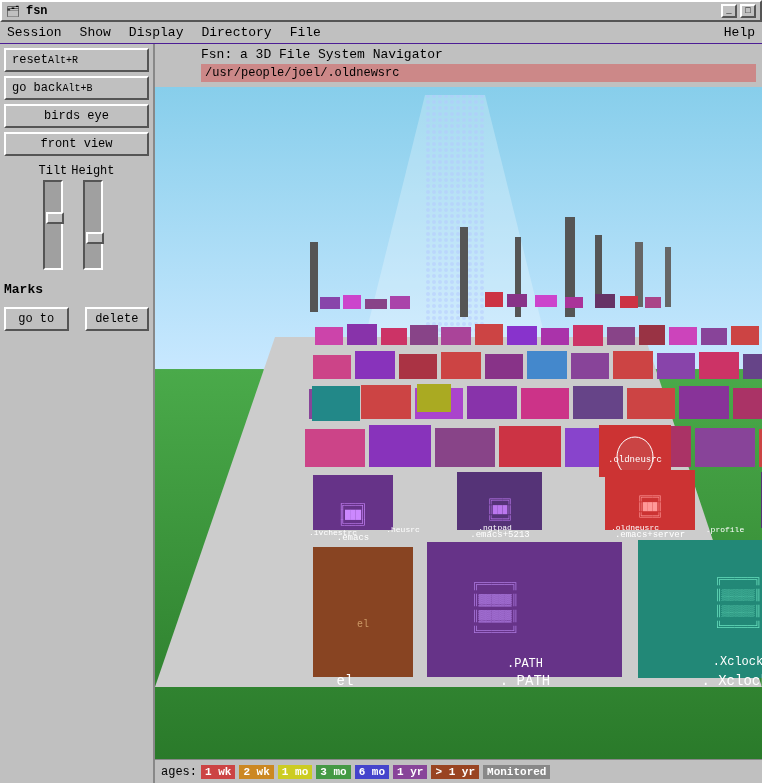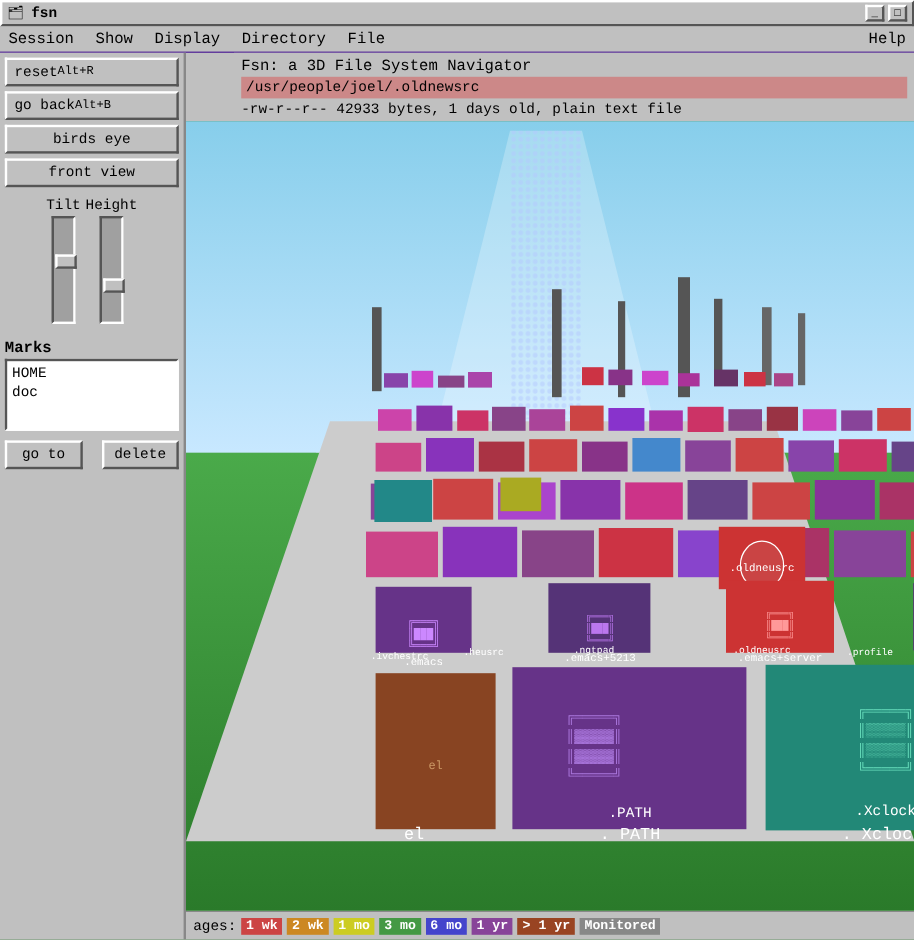--- a/index.html
+++ b/index.html
@@ -360,39 +360,34 @@
       <div class="slider-group">
         <span class="slider-label">Height</span>
         <div class="slider-track">
           <div class="slider-thumb" style="top: 50px;"></div>
         </div>
       </div>
     </div>
 
     <div id="marks-section">
       <div id="marks-label">Marks</div>
-      <div id="marks-list">
-        <div class="mark-item">HOME</div>
-        <div class="mark-item">doc</div>
-      </div>
     </div>
 
     <div id="goto-delete">
       <div class="panel-btn">go to</div>
       <div class="panel-btn">delete</div>
     </div>
 
   </div>
 
   <div id="right-panel">
 
     <div id="info-area">
       <div id="info-title">Fsn:   a 3D File System Navigator</div>
       <div id="info-path">/usr/people/joel/.oldnewsrc</div>
-      <div id="info-file">-rw-r--r--   42933 bytes, 1 days old, plain text file</div>
     </div>
 
     <div id="viewport">
 
       <div class="sky"></div>
 
       <div class="ground"></div>
 
       <div class="floor-path"></div>
 

